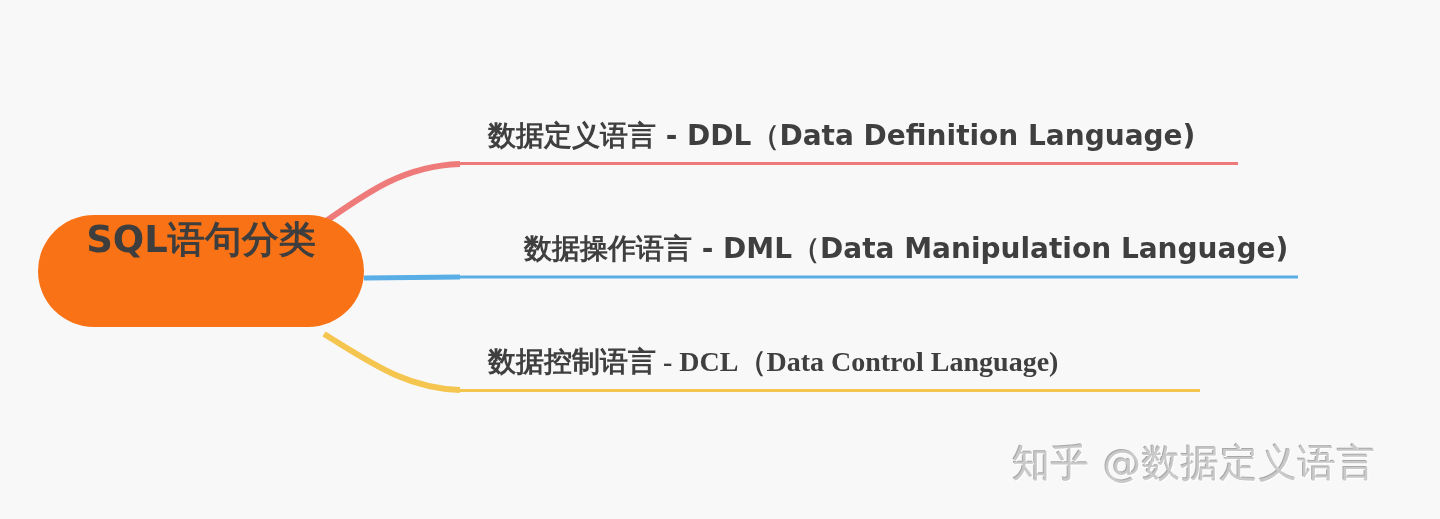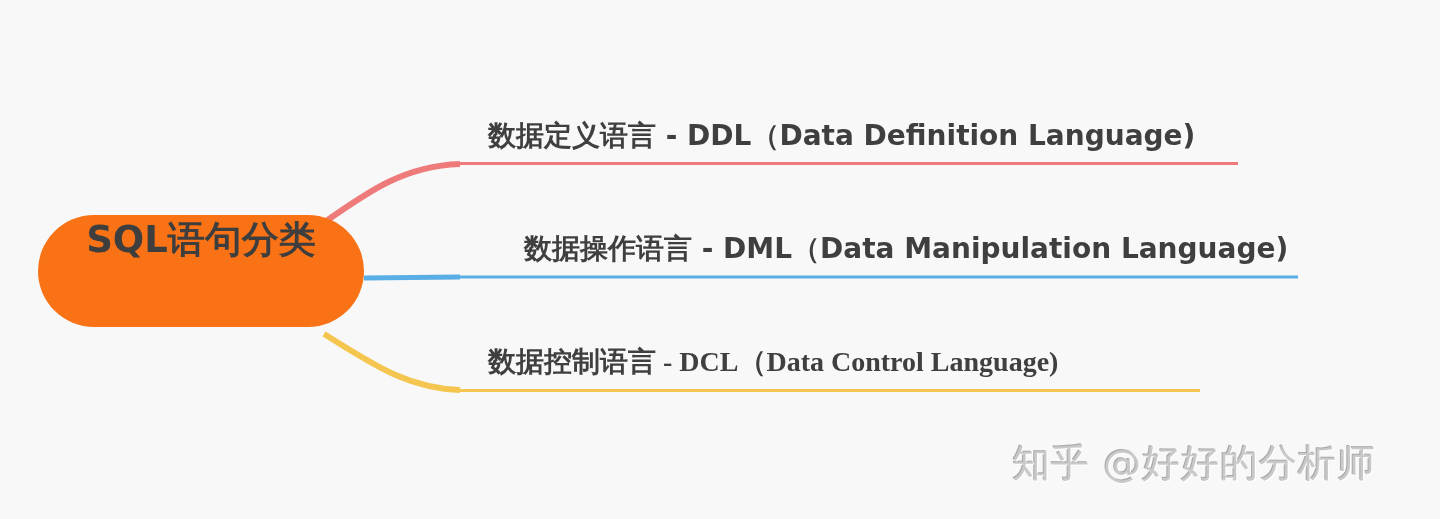--- a/index.html
+++ b/index.html
@@ -56,13 +56,13 @@
 <div class="root-node">
   <span class="root-label">SQL语句分类</span>
 </div>
 
 <div class="branch-label" style="left:488px; top:122px;">数据定义语言 - DDL（Data Definition Language)</div>
 
 <div class="branch-label" style="left:488px; top:235px;margin-left:36px;">数据操作语言 - DML（Data Manipulation Language)</div>
 
 <div class="branch-label" style="left:488px; top:348px;font-family:Liberation Serif, serif;">数据控制语言 - DCL（Data Control Language)</div>
 
-<div class="watermark">知乎 @好好的分析师</div>
+<div class="watermark">知乎 @数据定义语言</div>
 
 </body></html>

